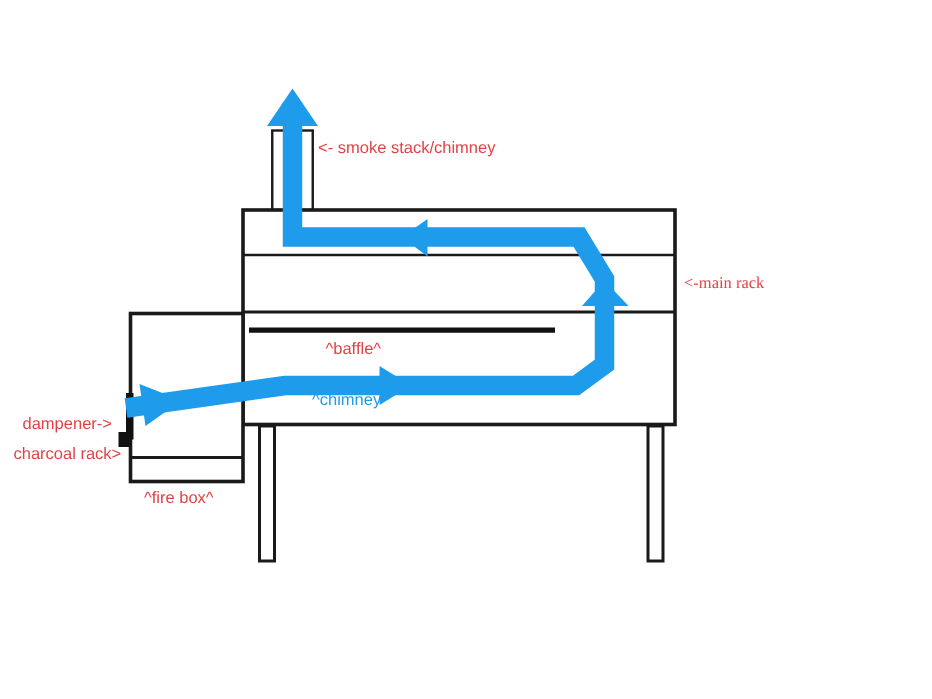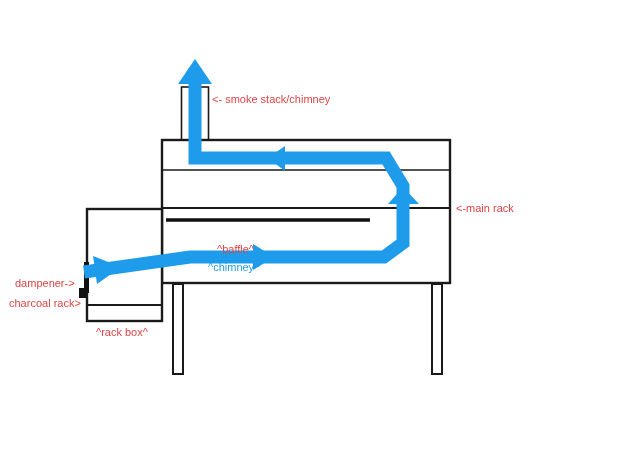--- a/index.html
+++ b/index.html
@@ -50,26 +50,26 @@
     <polygon points="121,267 93,256 97,284" fill="#1e9ceb"></polygon>
     <polygon points="274,257 253,244 253,270" fill="#1e9ceb"></polygon>
     <polygon points="403,187 388,204 419,204" fill="#1e9ceb"></polygon>
     <polygon points="268,158 285,146 285,171" fill="#1e9ceb"></polygon>
     <polygon points="195,59 178,84 212,84" fill="#1e9ceb"></polygon>
   </svg>
 
   <div class="lbl" style="left:212px;top:93px;">&lt;- smoke stack/chimney</div>
 
 
-  <div class="lbl" style="left:456px;top:202px;">&lt;-main rack</div>
+  <div class="lbl" style="left:456px;top:183px;font-family:Liberation Serif, serif;">&lt;-main rack</div>
 
-  <div class="lbl" style="left:217px;top:227px;margin-top:16px;">^baffle^</div>
+  <div class="lbl" style="left:217px;top:227px;">^baffle^</div>
 
   <div class="lbl blue" style="left:208px;top:261px;">^chimney^</div>
 
   <div class="lbl" style="left:15px;top:277px;width:65px;text-align:left;">dampener-&gt;</div>
 
   <div class="lbl" style="left:9px;top:297px;">charcoal rack&gt;</div>
 
-  <div class="lbl" style="left:96px;top:326px;">^rack box^</div>
+  <div class="lbl" style="left:96px;top:326px;">^fire box^</div>
 
 
 </div>
 
 </body></html>

